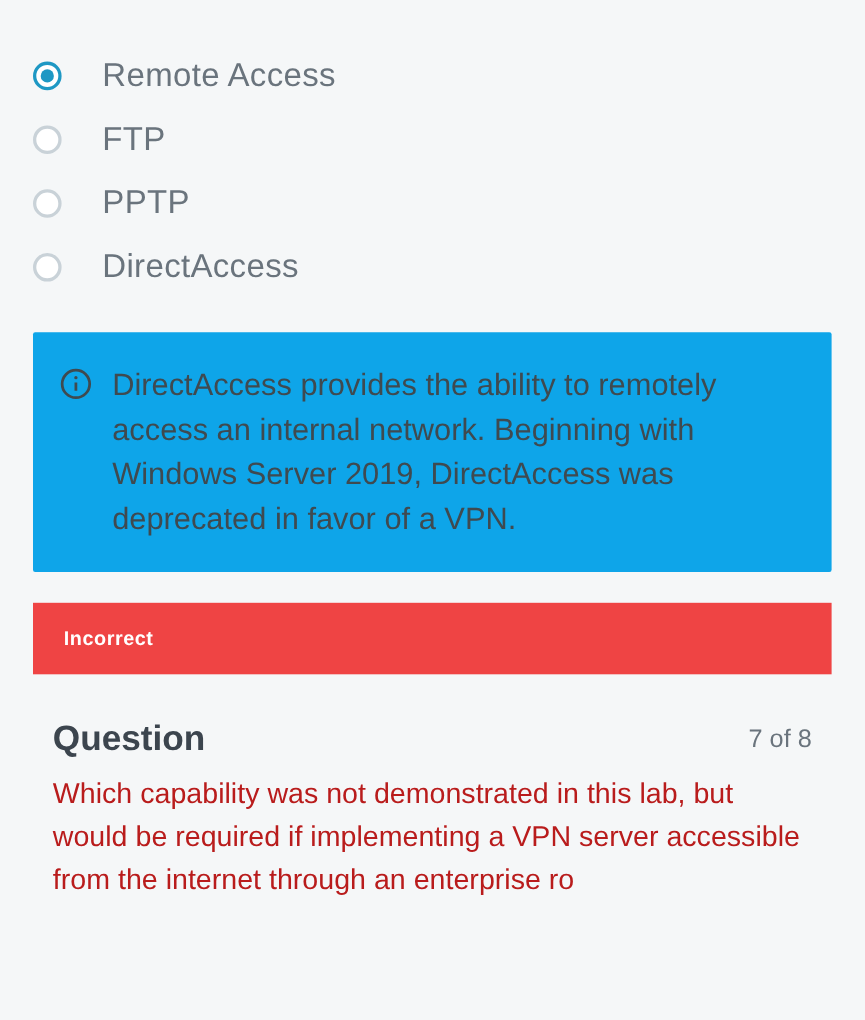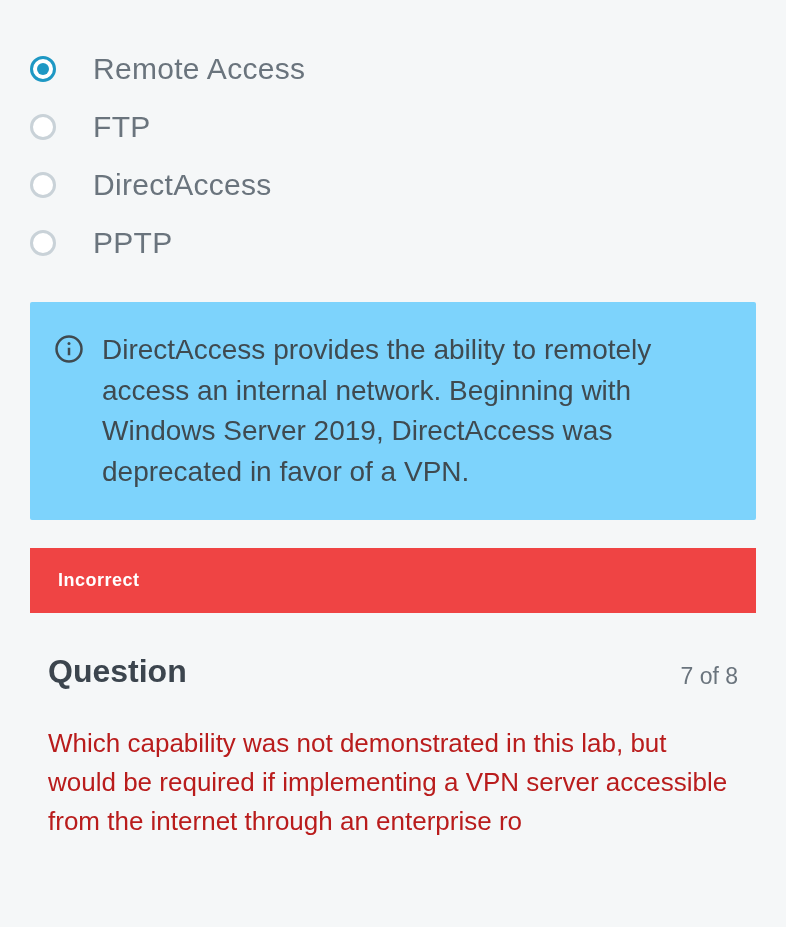--- a/index.html
+++ b/index.html
@@ -49,21 +49,21 @@
     background: #1e98c4;
   }
   .option-label {
     font-size: 30px;
     color: #6a747d;
     font-weight: 400;
     letter-spacing: 0.3px;
     margin-left: 15px;
   }
   .info-box {
-    background: #7dd3fc;
+    background: #0ea5e9;
     padding: 28px 30px 28px 24px;
     border-radius: 2px;
     display: flex;
     align-items: flex-start;
     gap: 18px;
     margin: 20px 0 28px 0;
   }
   .info-icon-wrap {
     flex-shrink: 0;
     width: 30px;
@@ -88,22 +88,22 @@
     padding: 22px 28px;
     letter-spacing: 0.5px;
     margin-bottom: 40px;
   }
   .question-section {
     padding: 0 18px;
   }
   .question-header {
     display: flex;
     justify-content: space-between;
-    align-items: flex-end;
-    margin-bottom: 34px;
+    align-items: center;
+    margin-bottom: 12px;
   }
   .question-title {
     font-size: 32px;
     font-weight: 700;
     color: #3c454e;
   }
   .progress {
     font-size: 23px;
     color: #6a747d;
     font-weight: 500;
@@ -128,26 +128,26 @@
       <span class="option-label">Remote Access</span>
     </div>
 
     <div class="option-row">
       <span class="radio"></span>
       <span class="option-label">FTP</span>
     </div>
 
     <div class="option-row">
       <span class="radio"></span>
-      <span class="option-label">DirectAccess</span>
+      <span class="option-label">PPTP</span>
     </div>
 
     <div class="option-row">
       <span class="radio"></span>
-      <span class="option-label">PPTP</span>
+      <span class="option-label">DirectAccess</span>
     </div>
 
   </div>
 
   <div class="info-box">
     <span class="info-icon-wrap">
       <svg viewBox="0 0 24 24" fill="none" stroke="#3f4a50" stroke-width="2">
         <circle cx="12" cy="12" r="10"></circle>
         <line x1="12" y1="11" x2="12" y2="17"></line>
         <circle cx="12" cy="7.5" r="1.2" fill="#3f4a50" stroke="none"></circle>

